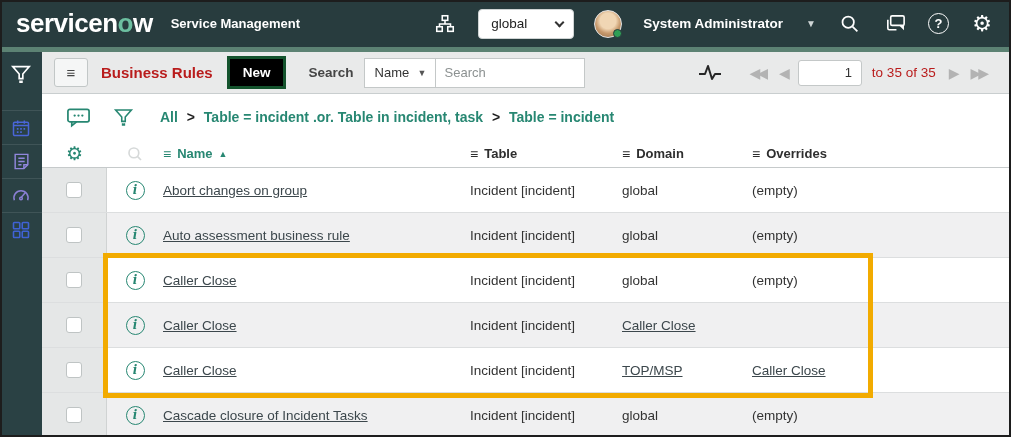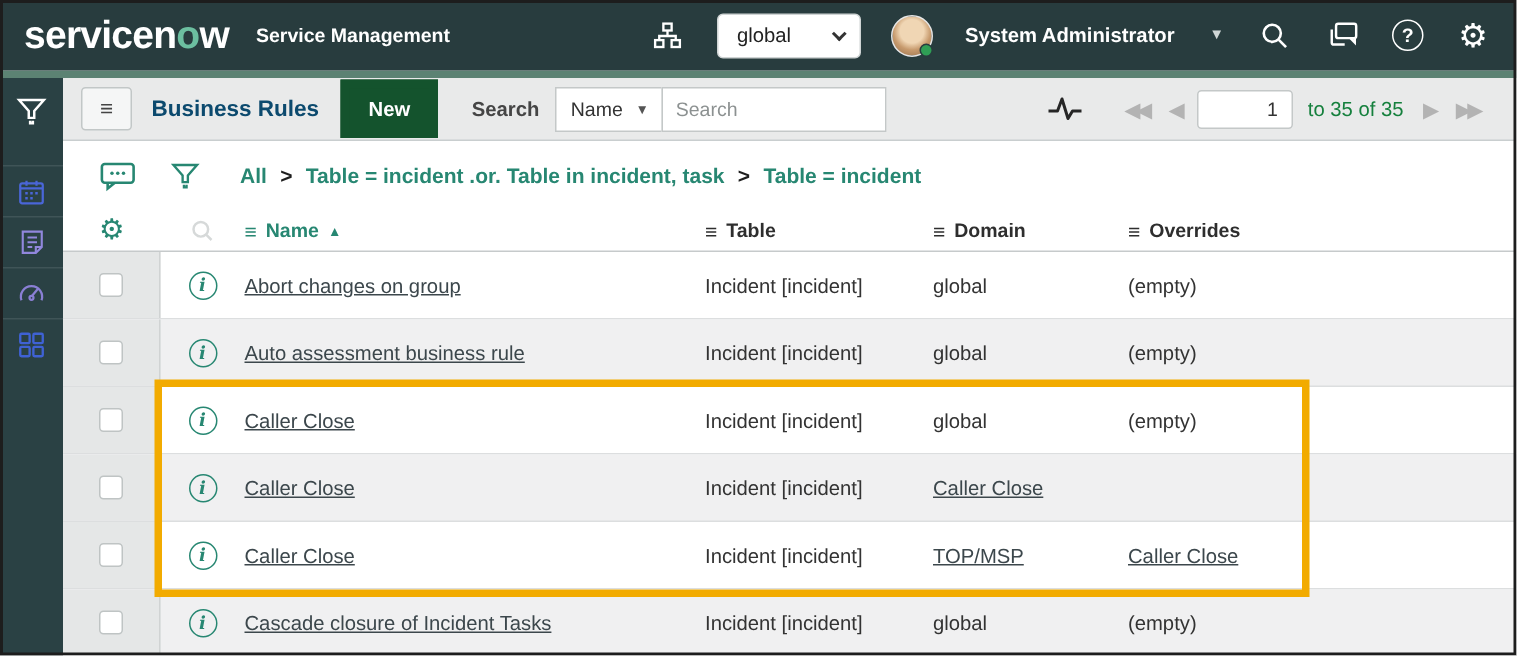--- a/index.html
+++ b/index.html
@@ -43,37 +43,37 @@
   .side-group .side-item { border-top:1px solid rgba(255,255,255,0.10); }
 
   
   .main { position:absolute; top:52px; left:42px; right:0; bottom:0; background:#fff; }
 
   .toolbar { height:42px; background:#e9eaea; border-bottom:1px solid #c9cecf;
              display:flex; align-items:center; padding:0 18px 0 12px; }
   .hamburger-btn { width:34px; height:29px; background:#f5f6f6; border:1px solid #c2c7c7; border-radius:3px;
                    display:flex; align-items:center; justify-content:center; font-size:15px; color:#444;
                    font-weight:700; cursor:pointer; }
-  .list-title { color:#0c4a6e; font-size:15px; font-weight:700; margin-left:13px; }
-  .new-btn { margin-left:14px; background:#14532d; color:#fff; border:6px solid #14532d; border-radius:0;
+  .list-title { color:#b91c1c; font-size:15px; font-weight:700; margin-left:13px; }
+  .new-btn { margin-left:14px; background:#000000; color:#fff; border:3px solid #14532d; border-radius:0;
              font-size:13.5px; font-weight:600; padding:6px 13px; cursor:pointer; font-family:inherit; }
   .search-label { margin-left:22px; font-size:13.5px; font-weight:600; color:#454545; }
   .col-select { margin-left:10px; display:flex; align-items:center; justify-content:space-between;
                 width:72px; height:30px; background:#fff; border:1px solid #c4c8c8; padding:0 8px 0 10px;
                 font-size:13px; color:#333; cursor:pointer; }
   .col-select .tri { font-size:9px; color:#555; }
   .toolbar-search { width:150px; height:30px; border:1px solid #c4c8c8; margin-left:-1px; padding:0 9px;
                     font-size:13px; color:#333; font-family:inherit; outline:none; }
   .toolbar-search::placeholder { color:#8c9191; }
   .toolbar-right { margin-left:auto; display:flex; align-items:center; }
   .activity-icon { margin-right:20px; cursor:pointer; display:flex; }
   .pg-arrow { color:#b3b3b3; font-size:14px; cursor:pointer; letter-spacing:-3px; padding:0 7px; user-select:none; }
   .page-input { width:64px; height:26px; border:1px solid #c4c8c8; border-radius:3px; background:#fff;
                 text-align:right; padding:0 9px; font-size:13px; color:#333; font-family:inherit; margin:0 4px; }
-  .range-text { font-size:13.5px; color:#15803d; margin:0 6px;text-align:right; }
+  .range-text { font-size:13.5px; color:#b91c1c; margin:0 6px;text-align:right; }
 
   .breadcrumb-row { height:46px; background:#fff; display:flex; align-items:center; padding-left:24px; }
   .bc-icon { margin-right:22px; display:flex; cursor:pointer; }
   .breadcrumb { font-size:14px; margin-left:4px; }
   .bc-link { color:#278772; font-weight:600; text-decoration:none; cursor:pointer; }
   .bc-sep { color:#1d1d1d; font-weight:700; margin:0 5px; }
 
   
   .grid { display:grid; grid-template-columns:65px 56px 307px 152px 130px 1fr; align-items:center; }
   .list-header { height:28px; border-bottom:1px solid #c6cacb; background:#fff; }

